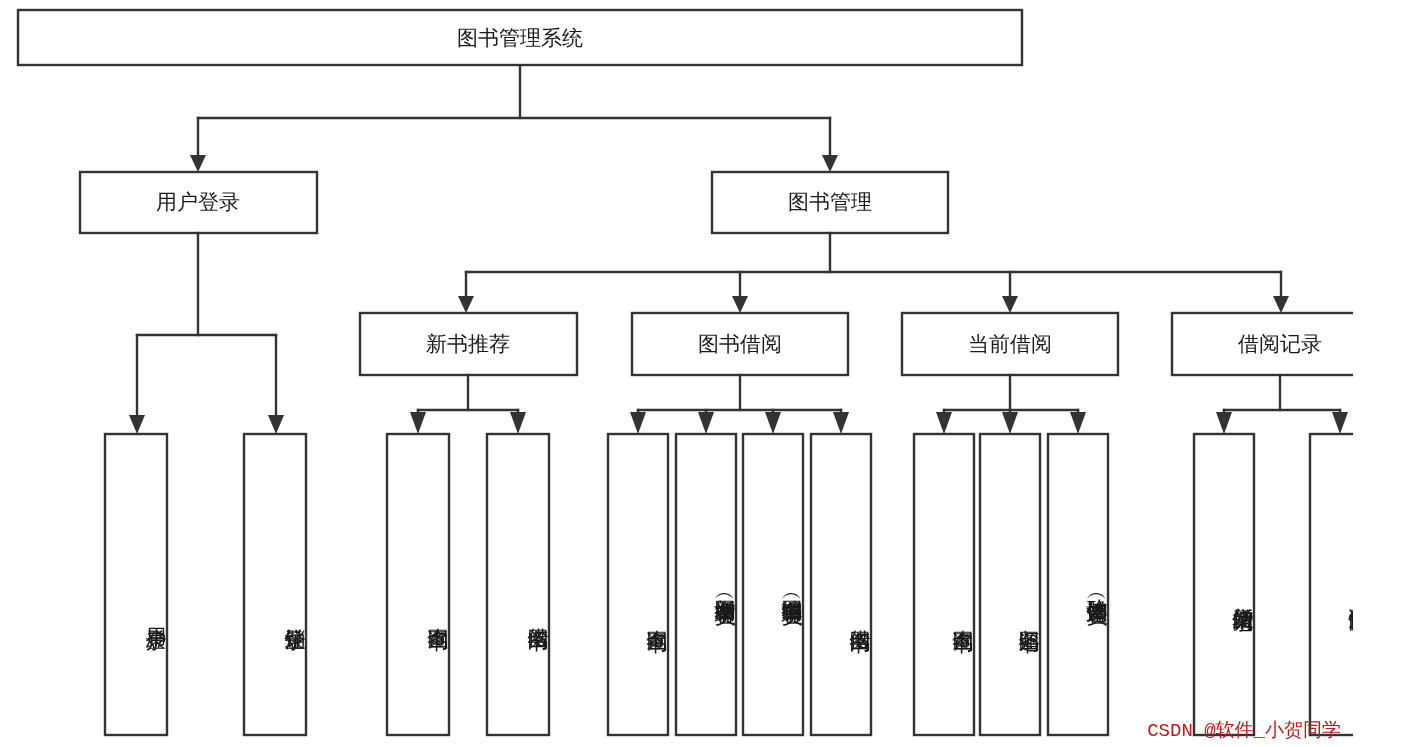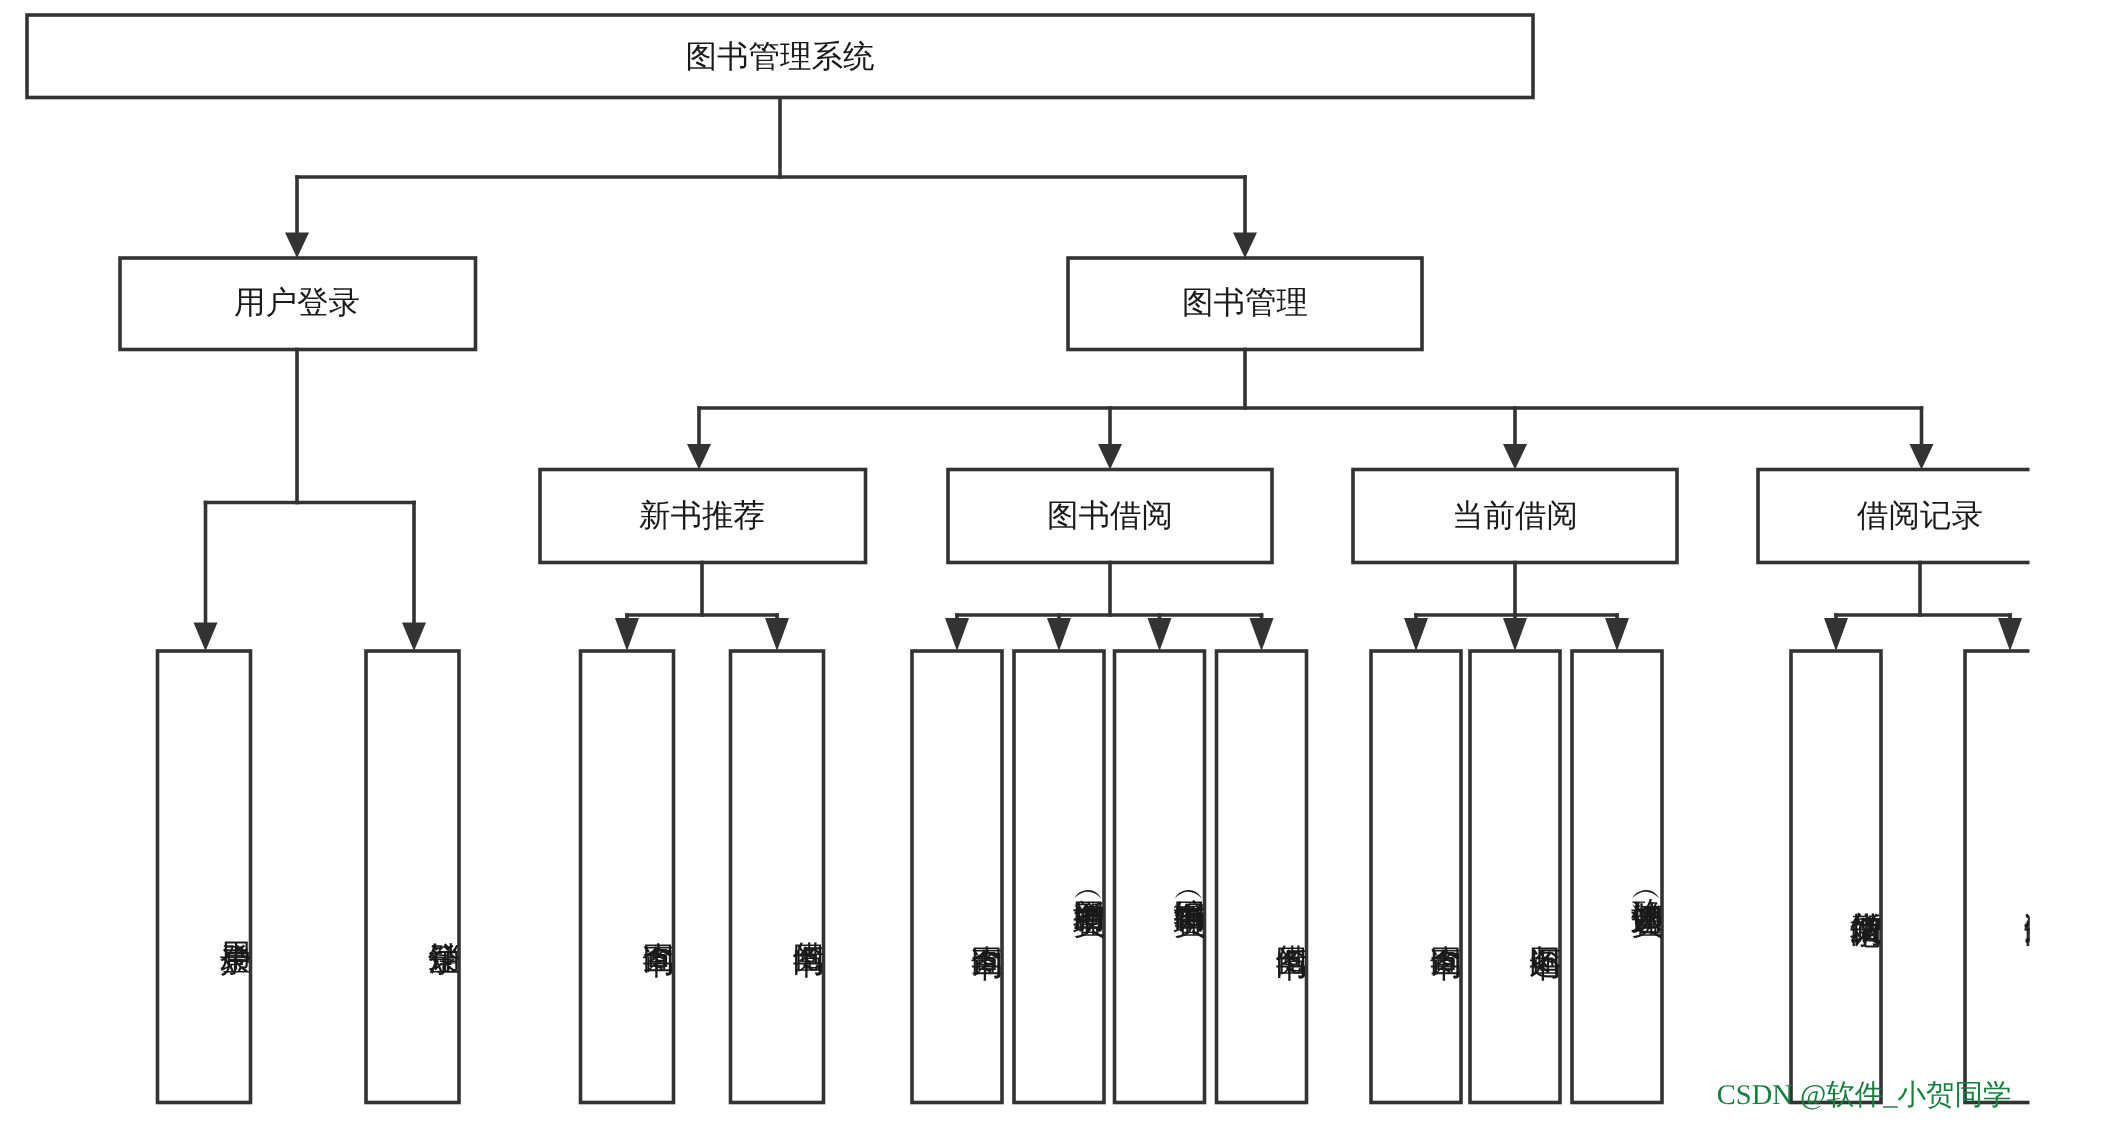--- a/index.html
+++ b/index.html
@@ -61,23 +61,23 @@
     align-items: flex-start;
     justify-content: center;
     white-space: nowrap;
     pointer-events: none;
     user-select: none;
   }
   .watermark {
     position: absolute;
     right: 12px;
     bottom: 4px;
-    font-family: Liberation Serif, serif;
+    font-family: Liberation Mono, monospace;
     font-size: 19px;
-    color: #15803d;
+    color: #b91c1c;
     white-space: nowrap;
     user-select: none;
   }
 </style>
 </head>
 <body>
 
 <div id="diagram-root">
 
   <svg class="flow" viewBox="0 0 1405 747" xmlns="http://www.w3.org/2000/svg">

